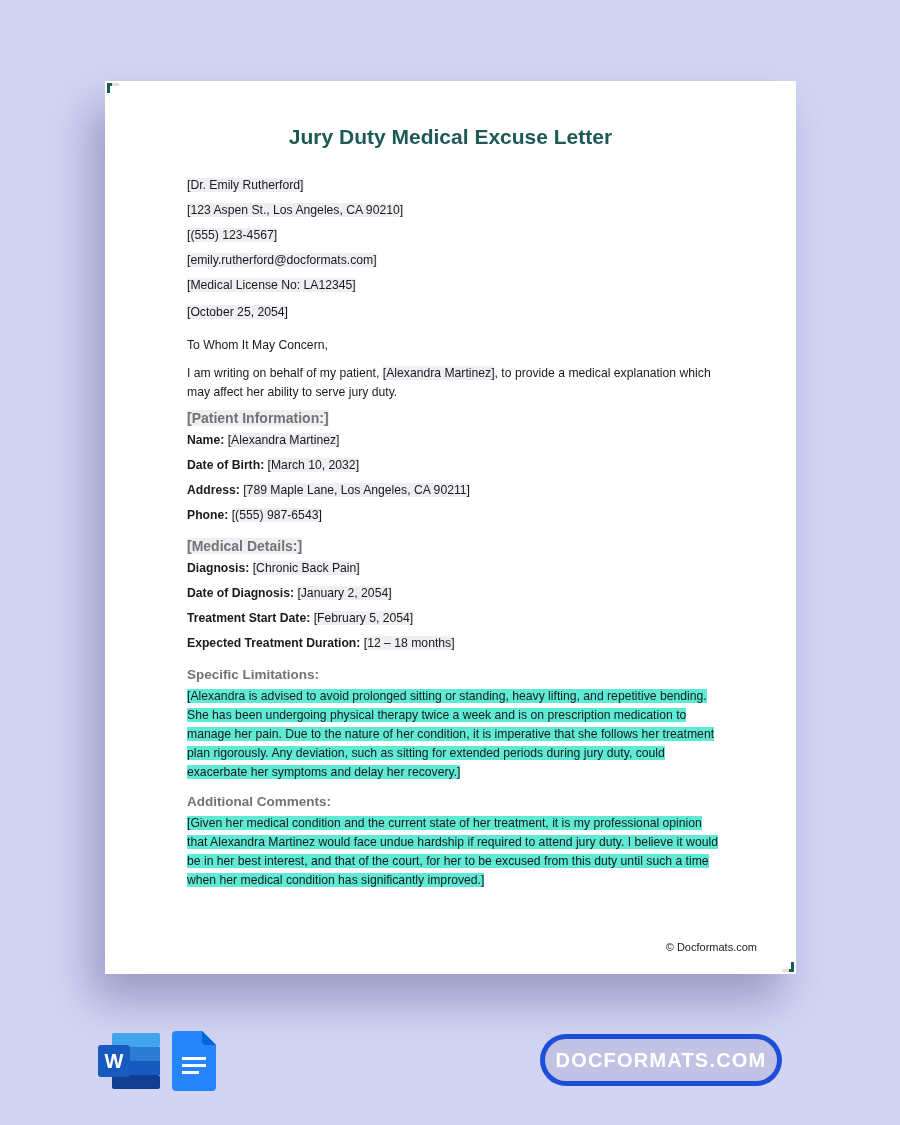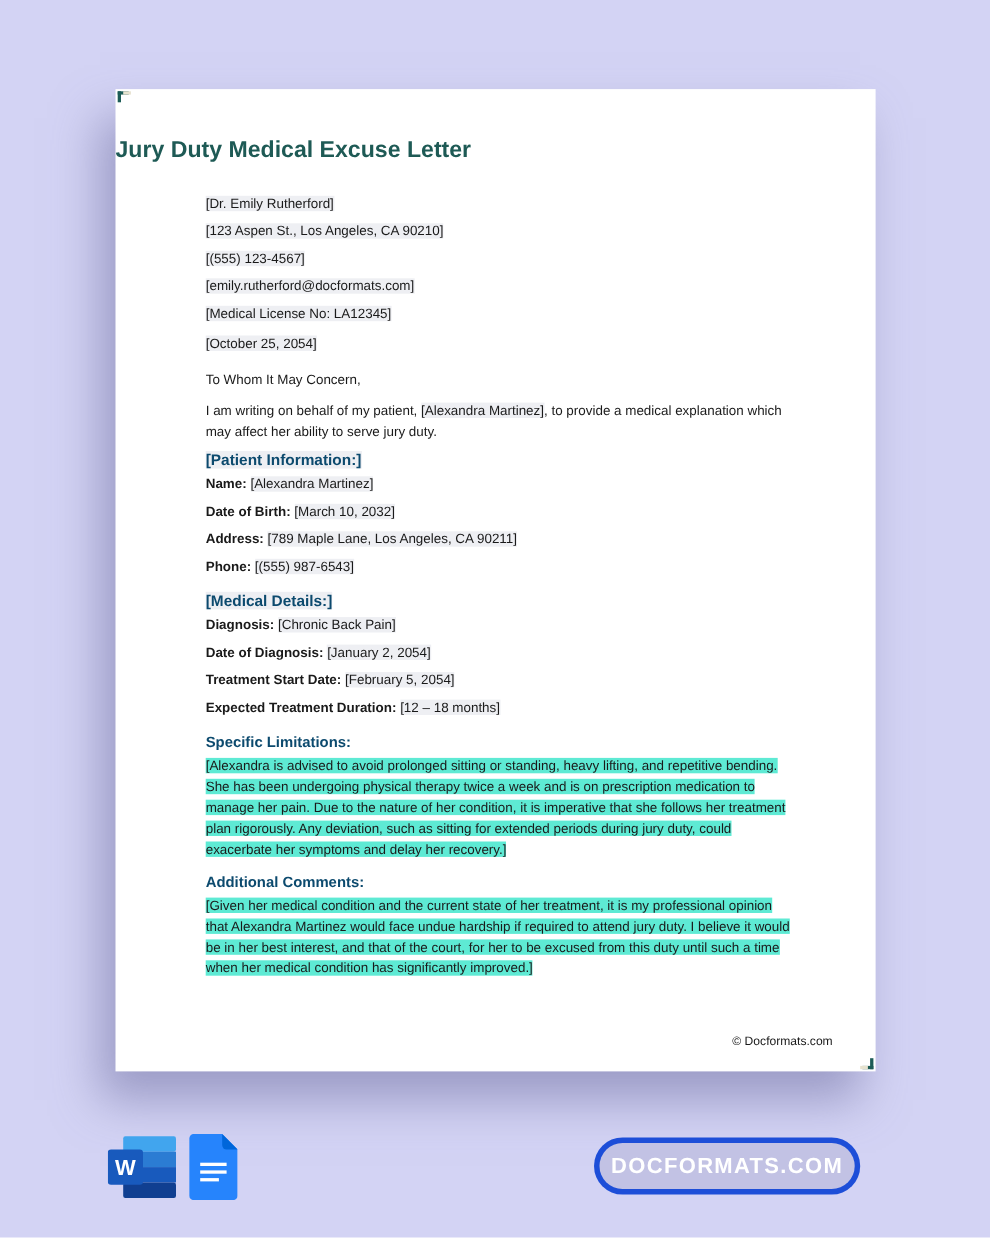--- a/index.html
+++ b/index.html
@@ -24,41 +24,41 @@
     .corner.tl::after {
       content: ""; position: absolute; left: 2px; top: -3px; width: 7px; height: 3px; background: #e7e2cf;
     }
     .corner.br { right: 2px; bottom: 2px; border-right: 3px solid #1d5c57; border-bottom: 3px solid #1d5c57; }
     .corner.br::after {
       content: ""; position: absolute; right: 2px; bottom: -3px; width: 7px; height: 3px; background: #e7e2cf;
     }
     .title {
       position: absolute;
       left: 0; right: 0; top: 44px;
-      text-align: left;
+      text-align: center;
       font-size: 21px;
       font-weight: bold;
       color: #1e5a55;
     }
     .content {
       position: absolute;
       left: 82px; top: 95px;
       width: 535px;
       font-size: 12.2px;
       color: #1a1a1a;
       line-height: 19px;
     }
     .hl { background: #eeeff3; }
     .line { margin-bottom: 6px; }
     .date { margin-top: 8px; margin-bottom: 14px; }
     .greeting { margin-bottom: 9px; }
     .intro { margin-bottom: 7px; }
     .section-title {
       font-weight: bold;
-      color: #0c4a6e;
+      color: #737373;
       font-size: 13.5px;
       margin-bottom: 3px;
     }
     .section-title.bracket { font-size: 14px; }
     .field { margin-bottom: 6px; }
     .field b { font-weight: bold; }
     .gap { height: 6px; }
     .para { margin-bottom: 10px; line-height: 19px; }
     .para span { background: #5eead4; }
     .copyright {

